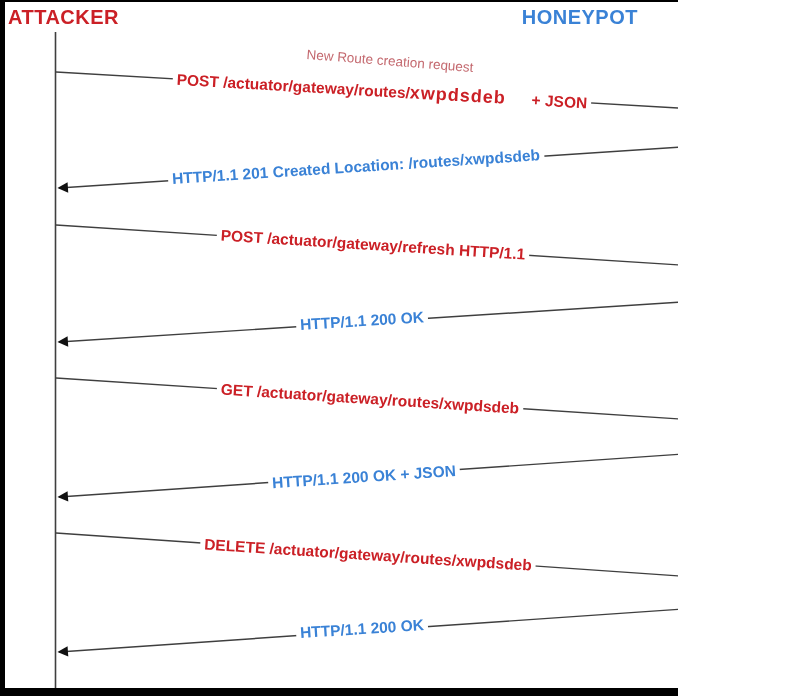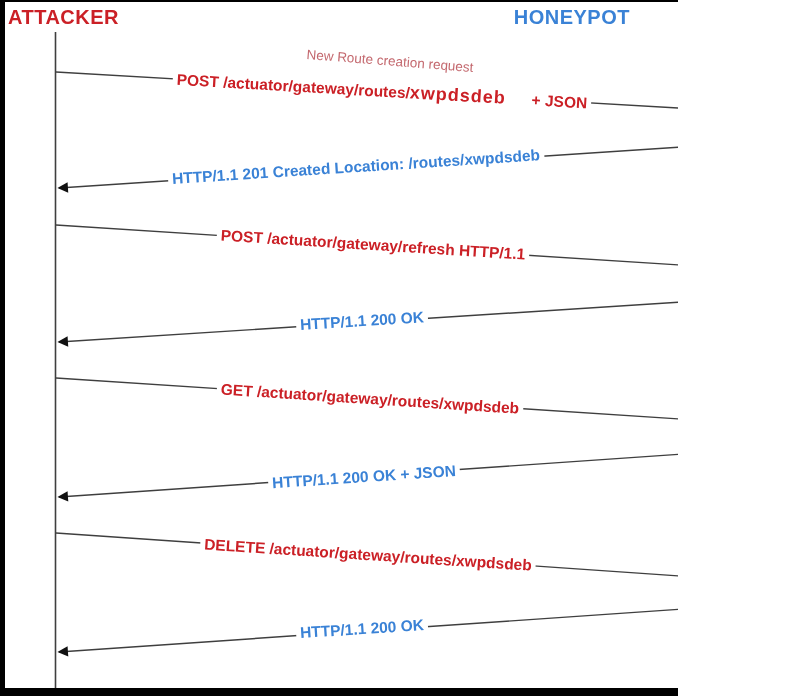--- a/index.html
+++ b/index.html
@@ -15,21 +15,21 @@
   .edge-left{left:0;top:0;width:5px;height:696px;}
   .edge-right{left:783px;top:0;width:4px;height:696px;}
   .edge-bottom{left:0;top:688px;width:787px;height:8px;}
 
   .actor{
     position:absolute;
     font-size:20px;font-weight:bold;letter-spacing:0.5px;
     white-space:nowrap;
   }
   .actor-attacker{left:8px;top:6px;color:#cb2026;}
-  .actor-honeypot{right:48px;top:6px;color:#3a82d6;}
+  .actor-honeypot{right:40px;top:6px;color:#3a82d6;}
 
   svg.wires{position:absolute;left:0;top:0;pointer-events:none;}
 
   .msg{
     position:absolute;
     white-space:nowrap;
     font-weight:bold;
     font-size:15.5px;
     background:#ffffff;
     padding:1px 4px;

